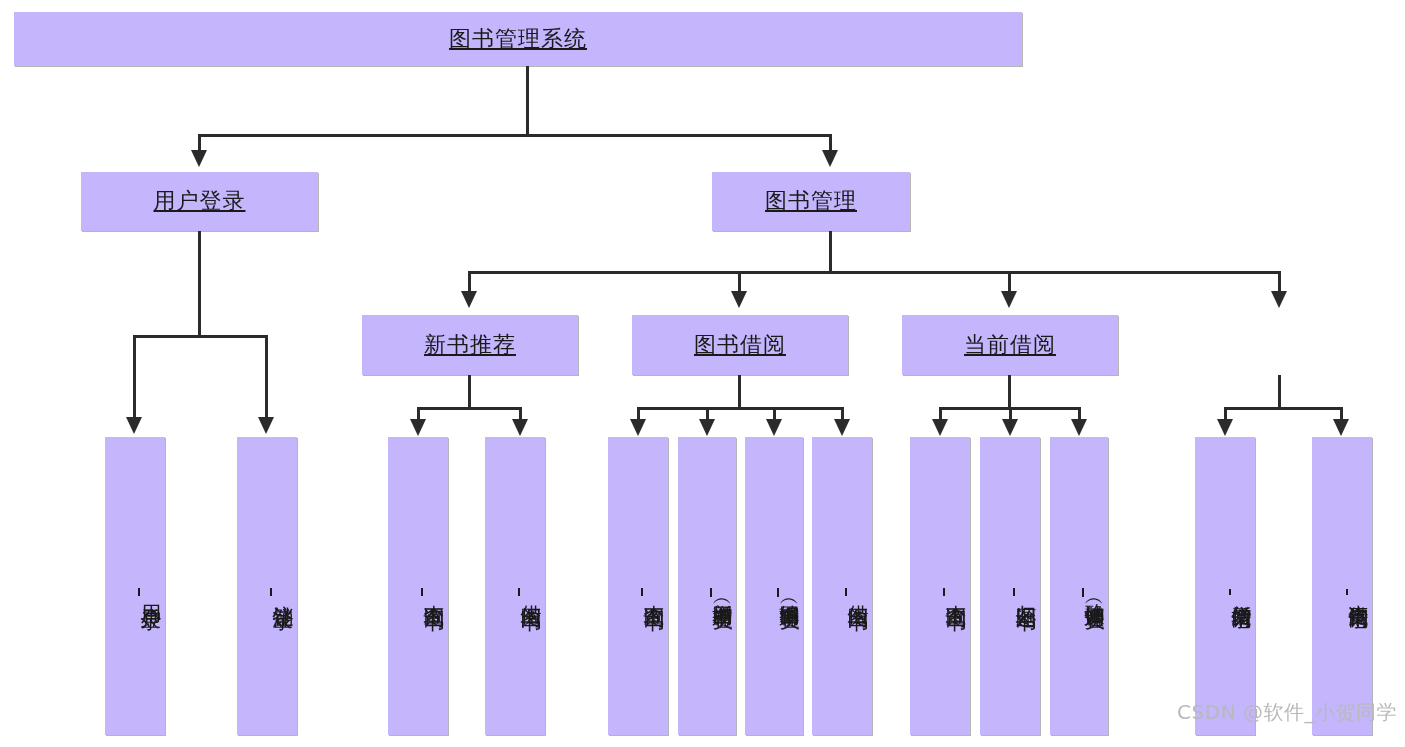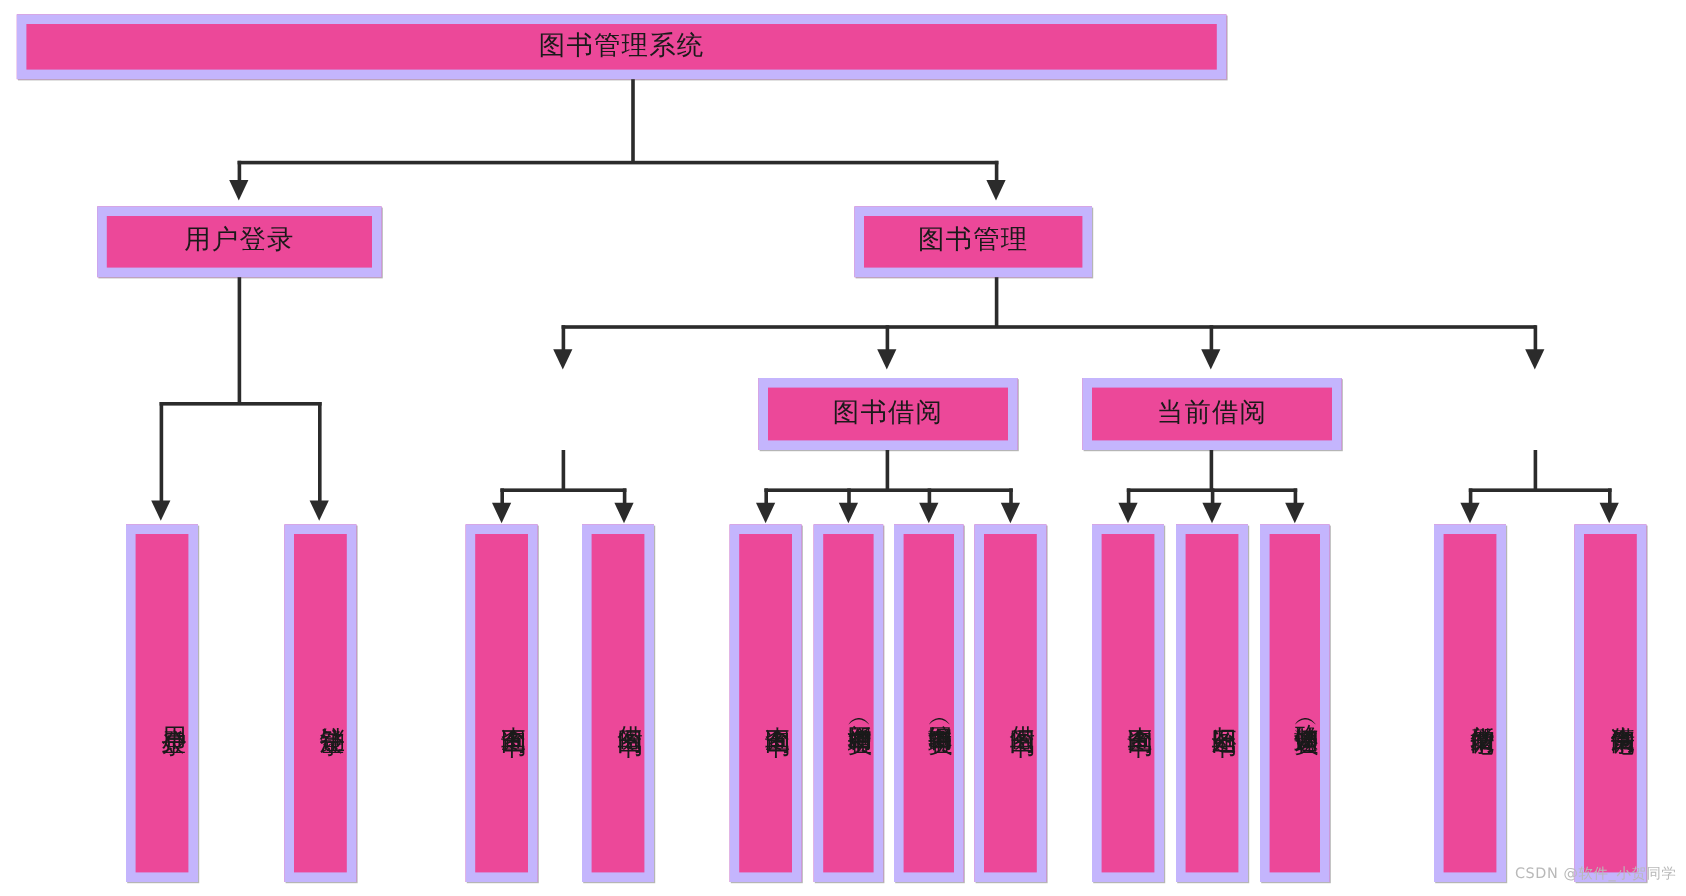--- a/index.html
+++ b/index.html
@@ -13,27 +13,28 @@
   #canvas {
     position: relative;
     width: 1405px;
     height: 747px;
     background: #ffffff;
     overflow: hidden;
   }
   .node {
     position: absolute;
     box-sizing: border-box;
-    border: 8px solid #c4b5fd;
-    background: #ec4899;
+    border: 2px solid #c4b5fd;
+    background: #c4b5fd;
     display: flex;
     align-items: center;
     justify-content: center;
     color: #1a1a1a;
     box-shadow: 1px 1px 0 0 rgba(120,120,120,0.55);
+    text-decoration: underline;
   }
   .node.horiz {
     font-size: 22px;
     letter-spacing: 1px;
     line-height: 1.2;
   }
   .node.vert {
     writing-mode: vertical-rl;
     text-orientation: upright;
     font-size: 21px;
@@ -59,22 +60,22 @@
     position: absolute;
     width: 0;
     height: 0;
     border-left: 8px solid transparent;
     border-right: 8px solid transparent;
     border-top: 17px solid #2b2b2b;
   }
   #watermark {
     position: absolute;
     right: 8px;
-    bottom: 10px;
-    font-size: 12px;
+    bottom: 21px;
+    font-size: 20px;
     color: #b9b9b9;
     letter-spacing: 0.5px;
     white-space: nowrap;
     font-family: "DejaVu Sans", "Liberation Sans", sans-serif;
   }
 </style>
 </head>
 <body>
 
 <div id="canvas">
@@ -121,20 +122,23 @@
 
   <div class="line v" style="left:738px; top:271px; width:3px; height:22px;"></div>
   <div class="arrow" style="left:731px; top:291px;"></div>
 
   <div class="line v" style="left:1008px; top:271px; width:3px; height:22px;"></div>
   <div class="arrow" style="left:1001px; top:291px;"></div>
 
   <div class="line v" style="left:1278px; top:271px; width:3px; height:22px;"></div>
   <div class="arrow" style="left:1271px; top:291px;"></div>
 
+  <div class="node horiz" style="left:362px; top:315px; width:216px; height:60px;">
+    <span>新书推荐</span>
+  </div>
   <div class="node horiz" style="left:632px; top:315px; width:216px; height:60px;">
     <span>图书借阅</span>
   </div>
   <div class="node horiz" style="left:902px; top:315px; width:216px; height:60px;">
     <span>当前借阅</span>
   </div>
 
   <div class="line v" style="left:468px; top:375px; width:3px; height:34px;"></div>
   <div class="line h" style="left:417px; top:407px; width:105px; height:3px;"></div>
   <div class="line v" style="left:417px; top:407px; width:3px; height:14px;"></div>

